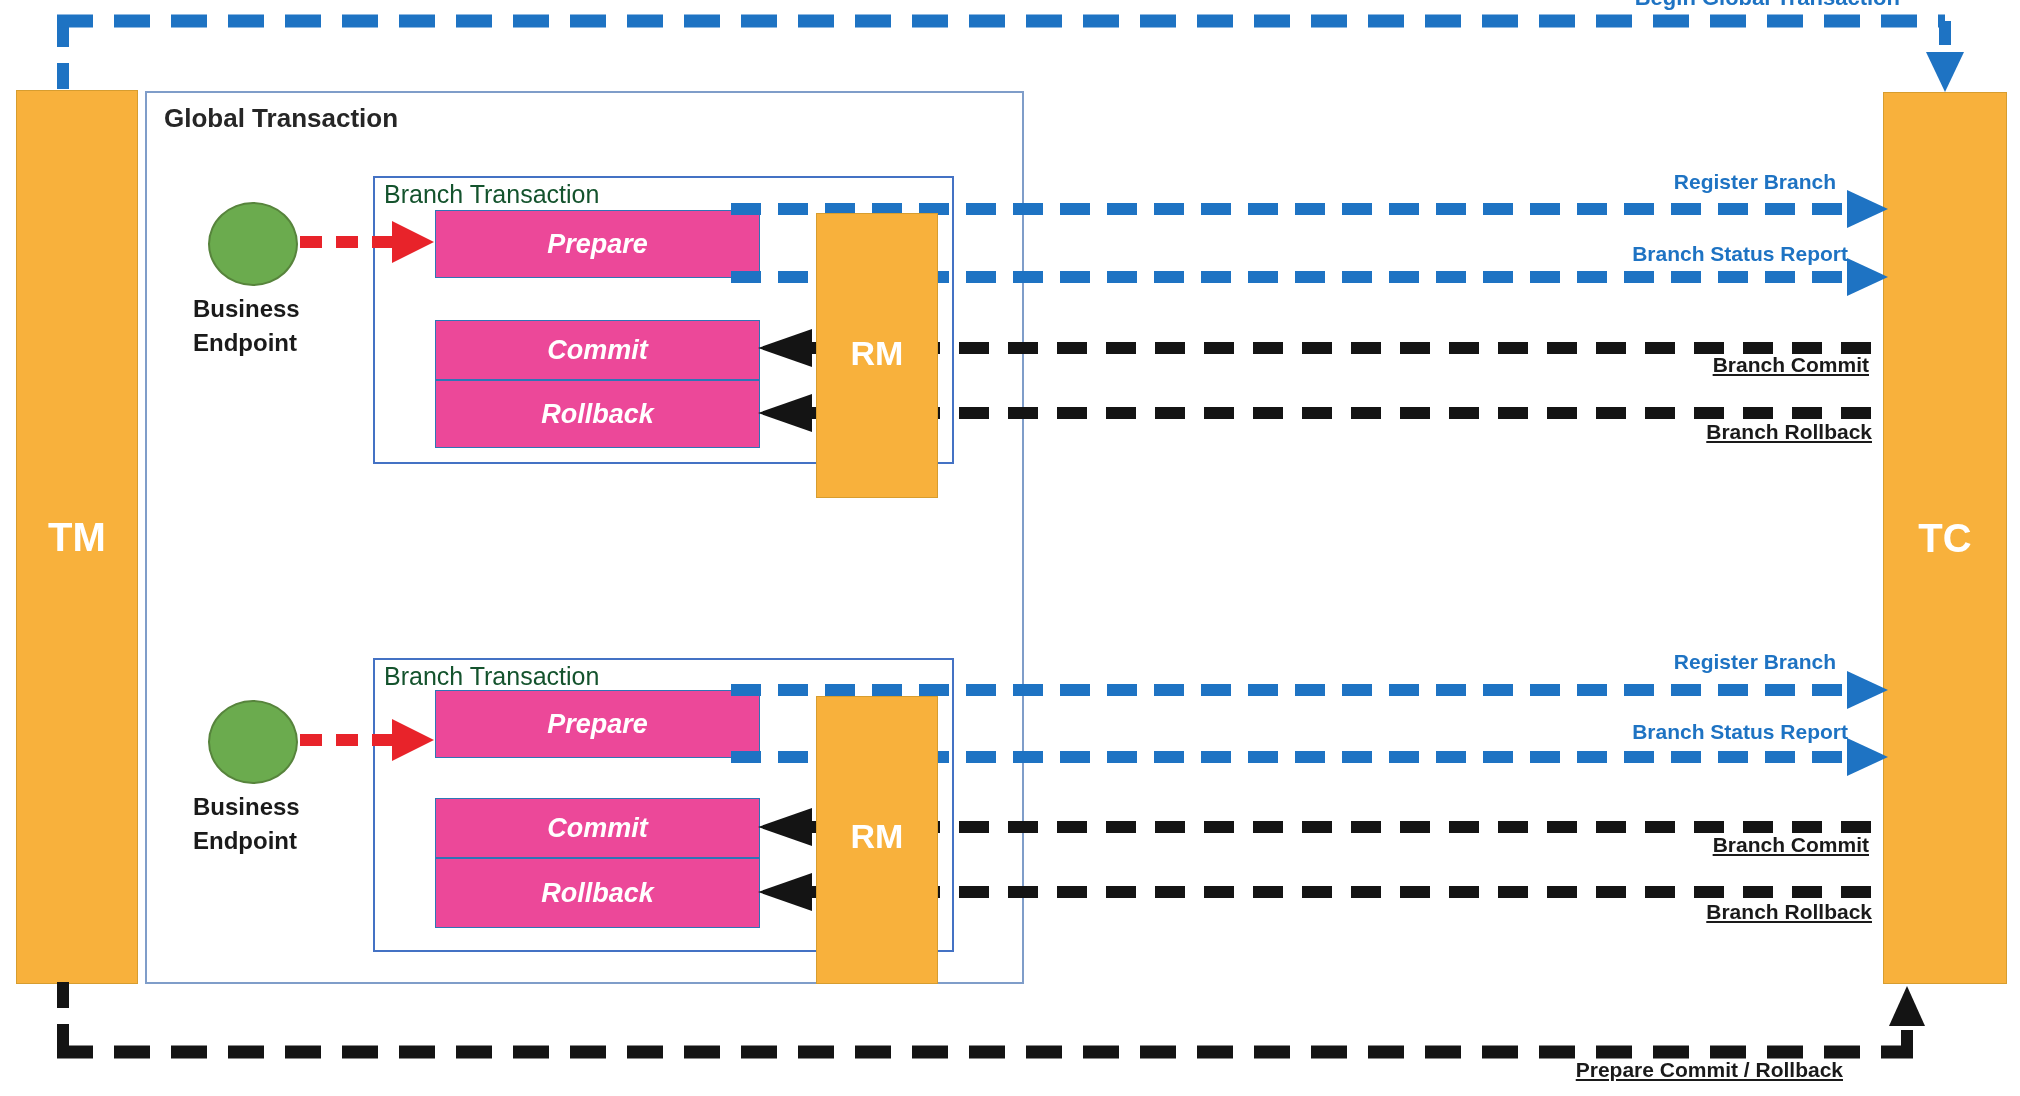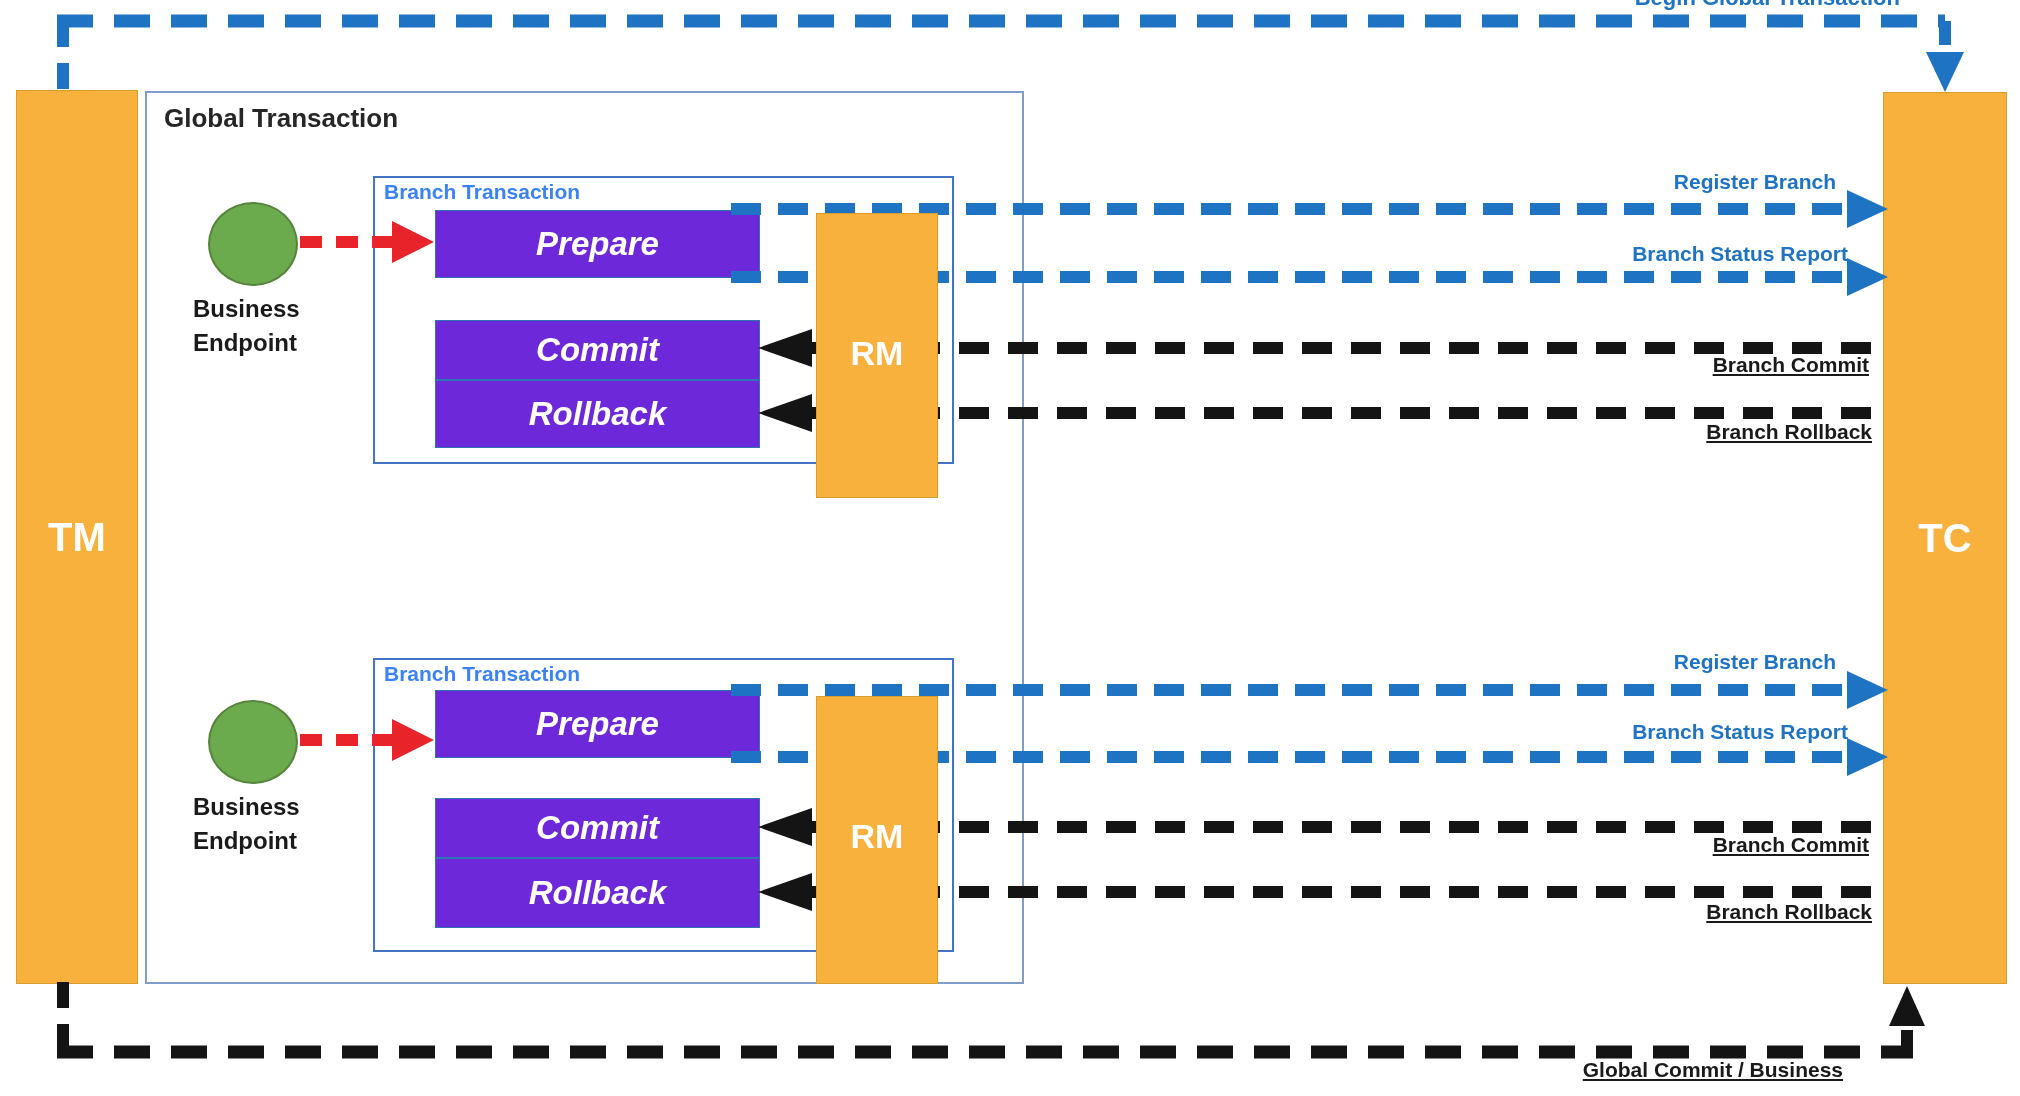--- a/index.html
+++ b/index.html
@@ -11,26 +11,26 @@
   
   .actor{
     background:#F8B13C;border:1px solid #D79D2F;
     display:flex;align-items:center;justify-content:center;
     color:#ffffff;font-weight:bold;font-size:40px;z-index:2;
   }
   
   .global-box{border:2px solid #7F9DC9;z-index:1;}
   .global-box-label{font-weight:bold;font-size:26px;color:#262626;z-index:3;}
   .branch-box{border:2px solid #4472C4;z-index:1;background:transparent;}
-  .branch-box-label{font-weight:bold;font-size:21px;color:#3b82f6;z-index:3;}
+  .branch-box-label{font-weight:normal;font-size:25px;color:#14532d;z-index:3;}
   
   .op-box{
-    background:#6d28d9;border:1px solid #2E75B6;z-index:2;
+    background:#ec4899;border:1px solid #2E75B6;z-index:2;
     display:flex;align-items:center;justify-content:center;
-    color:#ffffff;font-weight:bold;font-style:italic;font-size:33px;text-align:right;
+    color:#ffffff;font-weight:bold;font-style:italic;font-size:27px;text-align:right;
   }
   
   .rm-box{
     background:#F8B13C;border:1px solid #D79D2F;z-index:6;
     display:flex;align-items:flex-start;justify-content:center;
     color:#ffffff;font-weight:bold;font-size:34px;margin-top:36px;
   }
   .rm-box span{margin-top:120px;}
   .endpoint-circle{
     background:#6BAB4E;border:2px solid #57843C;border-radius:50%;z-index:2;
@@ -98,21 +98,21 @@
     <span>Rollback</span>
   </div>
   <div class="abs rm-box" style="left:816px;top:660px;width:120px;height:286px;">
     <span>RM</span>
   </div>
   <div class="abs msg-label-blue" style="right:184px;top:650px;">Register Branch</div>
   <div class="abs msg-label-blue" style="right:172px;top:720px;">Branch Status Report</div>
   <div class="abs msg-label-black" style="right:151px;top:833px;">Branch Commit</div>
   <div class="abs msg-label-black" style="right:148px;top:900px;">Branch Rollback</div>
 
-  <div class="abs msg-label-black" style="right:177px;top:1058px;">Global Commit / Business</div>
+  <div class="abs msg-label-black" style="right:177px;top:1058px;">Prepare Commit / Rollback</div>
 
   <svg class="lines-layer" width="2020" height="1096" viewBox="0 0 2020 1096">
 
     <g stroke="#1E73C3" fill="#1E73C3">
       <line x1="63" y1="21" x2="63" y2="90" stroke-width="12" stroke-dasharray="26 16"></line>
       <line x1="57" y1="21" x2="1945" y2="21" stroke-width="13" stroke-dasharray="36 21"></line>
       <line x1="1945" y1="21" x2="1945" y2="54" stroke-width="12" stroke-dasharray="24 14"></line>
       <polygon points="1945,92 1926,52 1964,52" stroke="none"></polygon>
     </g>
 

